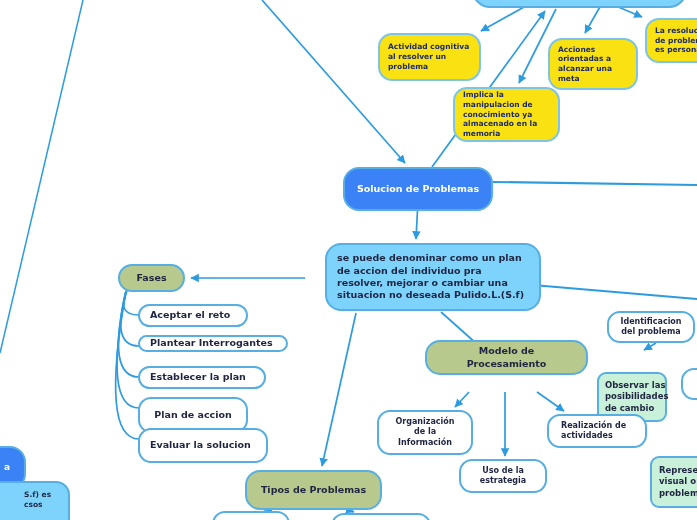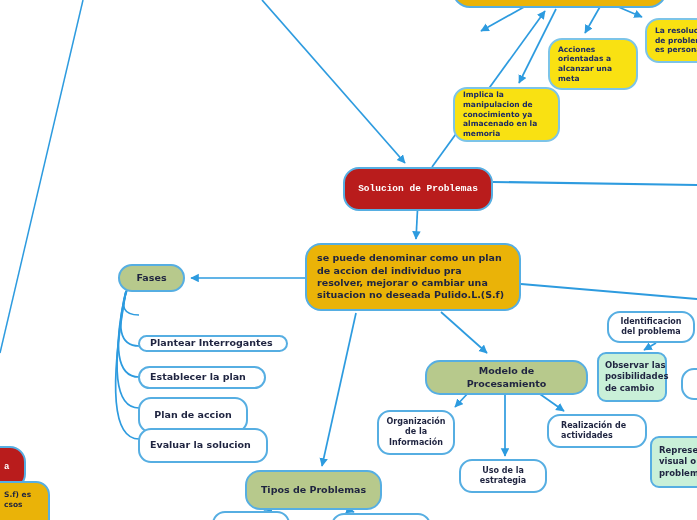--- a/index.html
+++ b/index.html
@@ -18,24 +18,24 @@
     font-weight:bold;
     color:#1f2440;
     display:flex;
     align-items:center;
     line-height:1.3;
     cursor:default;
   }
   .pre{white-space:pre-line;}
   .center{justify-content:center;text-align:center;}
   .yellow{background:#f9e112;border-color:#7cc4e8;border-radius:14px;font-size:7.5px;padding:6px 8px;color:#1d2b63;}
-  .purple{background:#b91c1c;color:#ffffff;border-radius:16px;font-size:9.5px;padding:20px 10px;font-family:Liberation Mono, monospace;}
-  .tan{background:#eab308;border-radius:16px;font-size:9.5px;padding:6px 10px;}
+  .purple{background:#3b82f6;color:#ffffff;border-radius:16px;font-size:9.5px;padding:20px 10px;}
+  .tan{background:#7dd3fc;border-radius:16px;font-size:9.5px;padding:6px 10px;margin-left:20px;}
   .olive{background:#b7c98c;border-radius:15px;font-size:9.5px;padding:4px 8px;}
-  .mint{background:#c9f0d8;border-radius:9px;font-size:8.5px;padding:5px 6px;}
+  .mint{background:#c9f0d8;border-radius:9px;font-size:8.5px;padding:5px 6px;margin-top:20px;}
   .whitepill{background:#ffffff;border-radius:13px;font-size:9.5px;padding:3px 10px;}
   .whitesmall{background:#ffffff;border-radius:13px;font-size:8px;padding:3px 6px;}
 </style>
 </head>
 <body>
 
 <div id="canvas">
 
   <svg id="edges" viewBox="0 0 697 520" xmlns="http://www.w3.org/2000/svg">
     <defs>
@@ -66,20 +66,23 @@
       <path stroke-width="1.7" marker-end="url(#arr)" d="M505,392 L505,456"></path>
       <path stroke-width="1.7" marker-end="url(#arr)" d="M537,392 L564,411"></path>
       <path stroke-width="1.7" marker-end="url(#arr)" d="M656,343 L644,350"></path>
       <path stroke-width="1.7" marker-end="url(#arr)" d="M292,501 L264,510"></path>
       <path stroke-width="1.7" marker-end="url(#arr)" d="M324,501 L354,512"></path>
     </g>
   </svg>
 
   <div class="node tan" style="left:452px;top:-40px;width:215px;height:48px;border-radius:18px;"></div>
 
+  <div class="node yellow" style="left:378px;top:33px;width:103px;height:48px;">
+    <span>Actividad cognitiva al resolver un problema</span>
+  </div>
   <div class="node yellow" style="left:548px;top:38px;width:90px;height:52px;">
     <span>Acciones orientadas a alcanzar una meta</span>
   </div>
   <div class="node yellow" style="left:645px;top:18px;width:112px;height:45px;">
     <span class="pre">La resolución
 de problemas
 es personal</span>
   </div>
   <div class="node yellow" style="left:453px;top:87px;width:107px;height:55px;">
     <span>Implica la manipulacion de conocimiento ya almacenado en la memoria</span>
@@ -89,44 +92,47 @@
     <span>Solucion de Problemas</span>
   </div>
 
   <div class="node tan" style="left:305px;top:243px;width:216px;height:68px;">
     <span>se puede denominar como un plan de accion del individuo pra resolver, mejorar o cambiar una situacion no deseada Pulido.L.(S.f)</span>
   </div>
 
   <div class="node olive center" style="left:118px;top:264px;width:67px;height:28px;">
     <span>Fases</span>
   </div>
+  <div class="node whitepill" style="left:138px;top:304px;width:110px;height:23px;">
+    <span>Aceptar el reto</span>
+  </div>
   <div class="node whitepill" style="left:138px;top:335px;width:150px;height:17px;">
     <span>Plantear Interrogantes</span>
   </div>
   <div class="node whitepill" style="left:138px;top:366px;width:128px;height:23px;">
     <span>Establecer la plan</span>
   </div>
   <div class="node whitepill" style="left:138px;top:397px;width:110px;height:36px;justify-content:center;">
     <span>Plan de accion</span>
   </div>
   <div class="node whitepill" style="left:138px;top:428px;width:130px;height:35px;">
     <span>Evaluar la solucion</span>
   </div>
 
-  <div class="node olive center" style="left:425px;top:360px;width:163px;height:35px;padding-left:30px;padding-right:30px;">
+  <div class="node olive center" style="left:425px;top:340px;width:163px;height:35px;padding-left:30px;padding-right:30px;">
     <span>Modelo de Procesamiento</span>
   </div>
   <div class="node whitesmall center" style="left:607px;top:311px;width:88px;height:32px;">
     <span>Identificacion del problema</span>
   </div>
   <div class="node mint" style="left:597px;top:352px;width:70px;height:50px;">
     <span>Observar las posibilidades de cambio</span>
   </div>
   <div class="node whitesmall" style="left:681px;top:368px;width:60px;height:32px;"></div>
-  <div class="node whitesmall center" style="left:377px;top:410px;width:78px;height:45px;padding-left:14px;padding-right:14px;">
+  <div class="node whitesmall center" style="left:377px;top:410px;width:96px;height:45px;padding-left:14px;padding-right:14px;">
     <span>Organización de la Información</span>
   </div>
   <div class="node whitesmall" style="left:533px;top:414px;width:100px;height:34px;padding-left:12px;margin-left:14px;">
     <span>Realización de actividades</span>
   </div>
   <div class="node whitesmall center" style="left:459px;top:459px;width:88px;height:34px;">
     <span>Uso de la estrategia</span>
   </div>
   <div class="node mint" style="left:650px;top:436px;width:130px;height:52px;padding-left:7px;">
     <span class="pre">Representación

